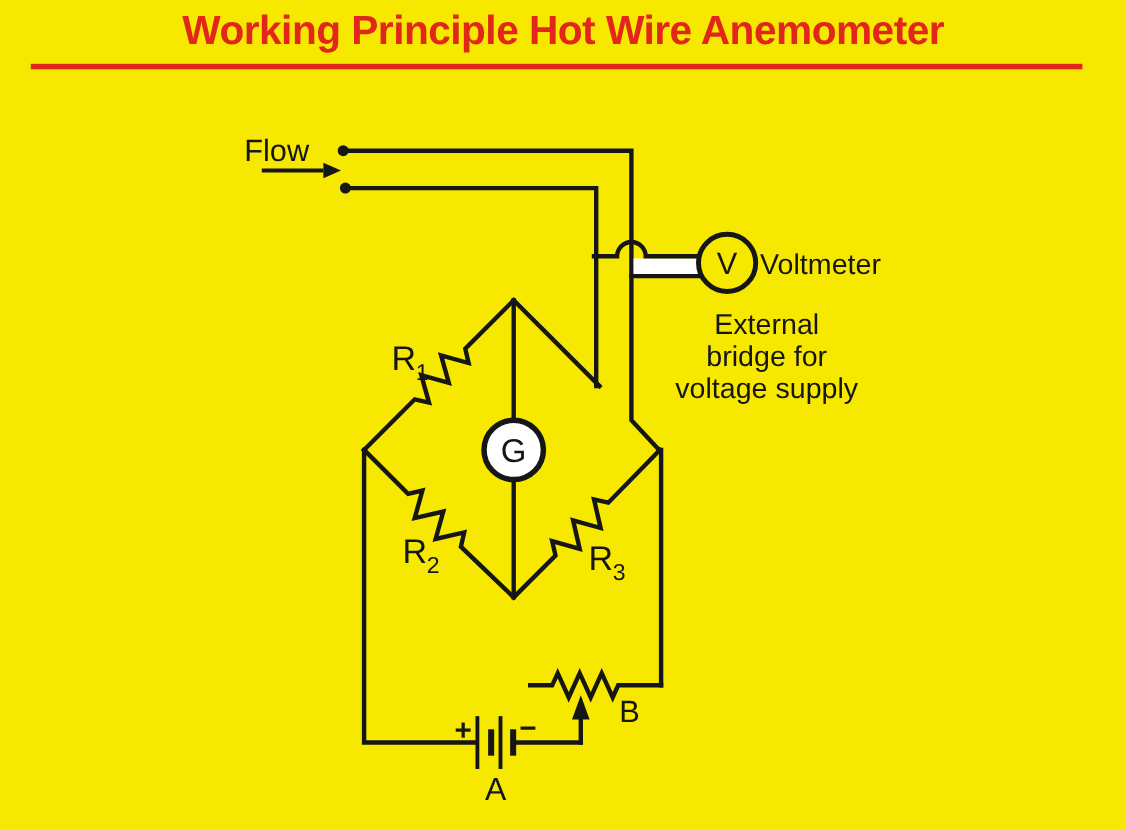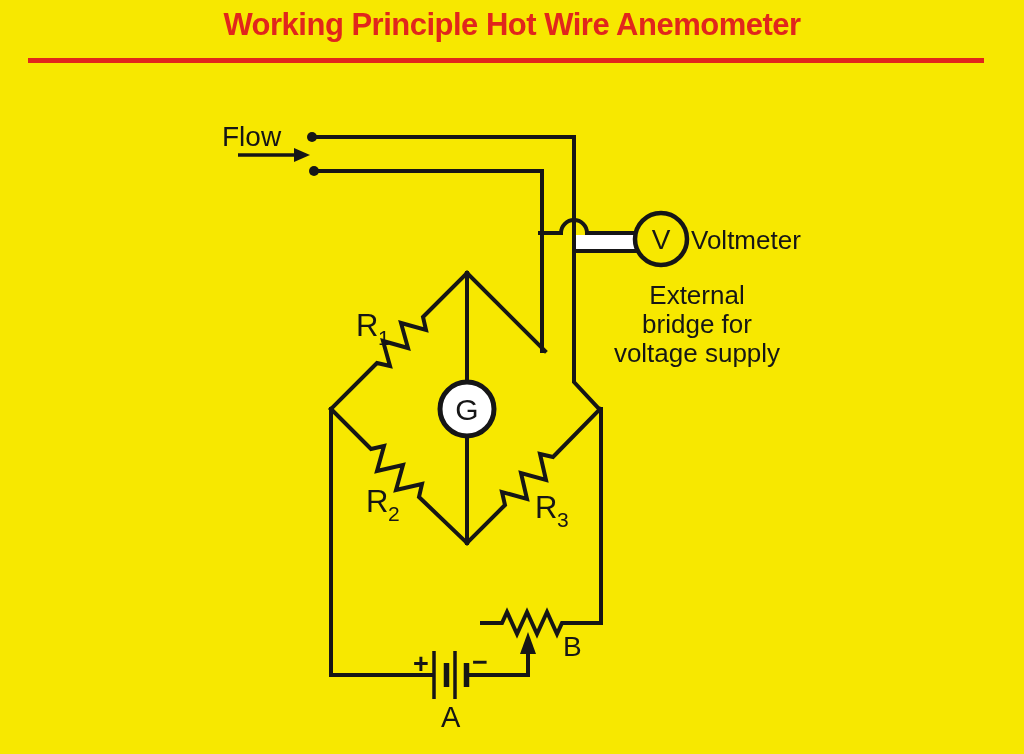--- a/index.html
+++ b/index.html
@@ -3,21 +3,21 @@
 <meta charset="utf-8">
 <style>
   html,body{margin:0;padding:0;background:#555;}
   .stage{
     position:relative;width:1024px;height:754px;overflow:hidden;
     background:#F7E800;
     font-family:"Liberation Sans","DejaVu Sans",sans-serif;
   }
   .title{
     position:absolute;top:7px;left:0;width:100%;
-    text-align:center;font-size:31px;font-weight:bold;color:#E1261C;
+    text-align:center;font-size:37px;font-weight:bold;color:#E1261C;
     white-space:nowrap;letter-spacing:-0.5px;
   }
   .title-underline{
     position:absolute;left:28px;top:58px;width:956px;height:5px;background:#E1261C;
   }
   svg.circuit{position:absolute;left:0;top:0;}
   .wire{fill:none;stroke:#161616;stroke-width:4;stroke-linecap:square;stroke-linejoin:miter;}
   .thinwire{fill:none;stroke:#161616;stroke-width:3.5;stroke-linecap:butt;}
   .blk{fill:#161616;}
   svg text{fill:#161616;}

